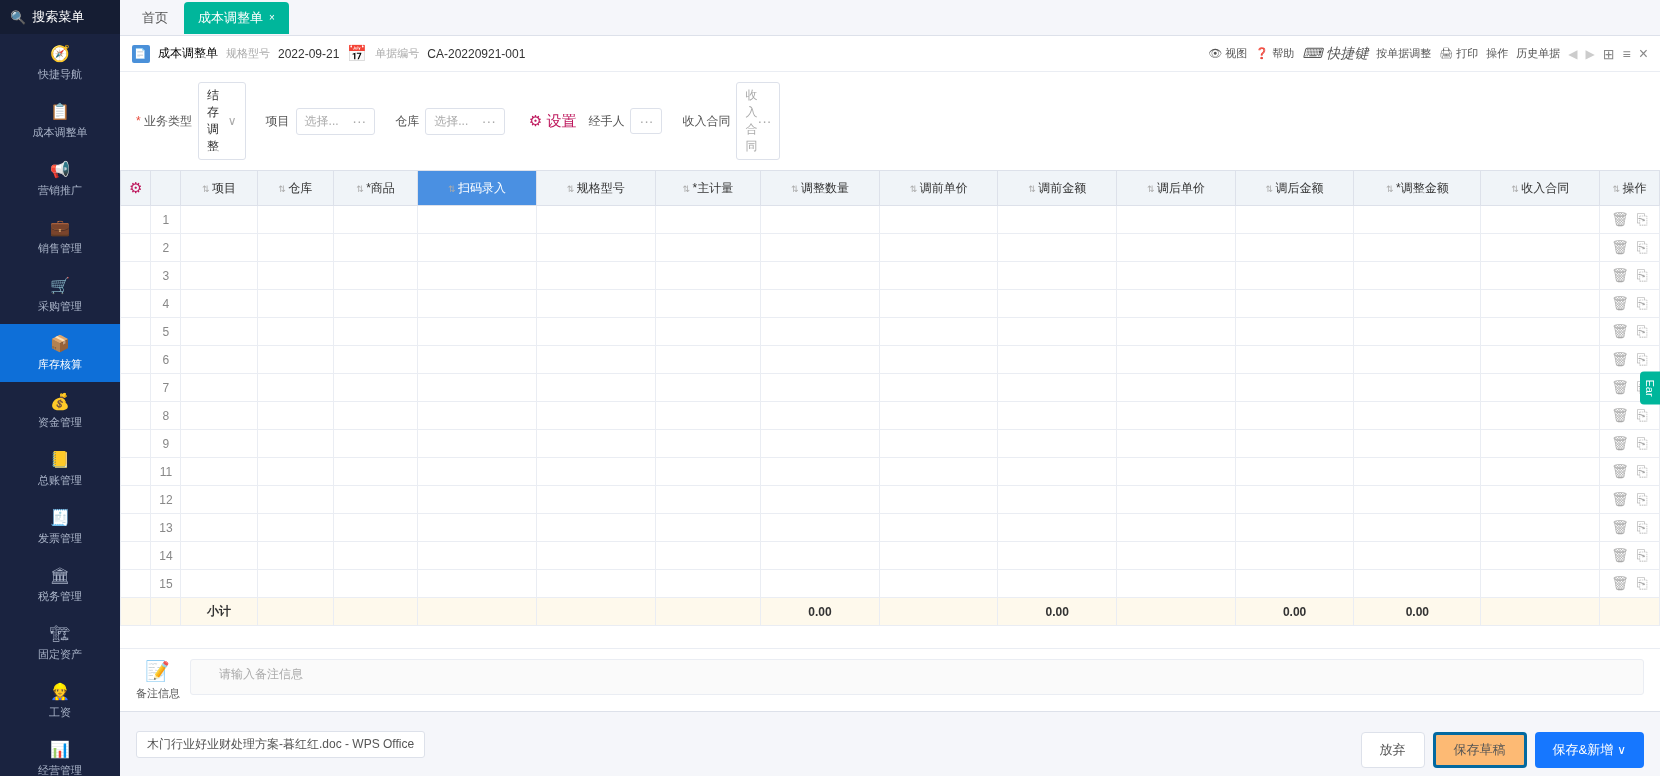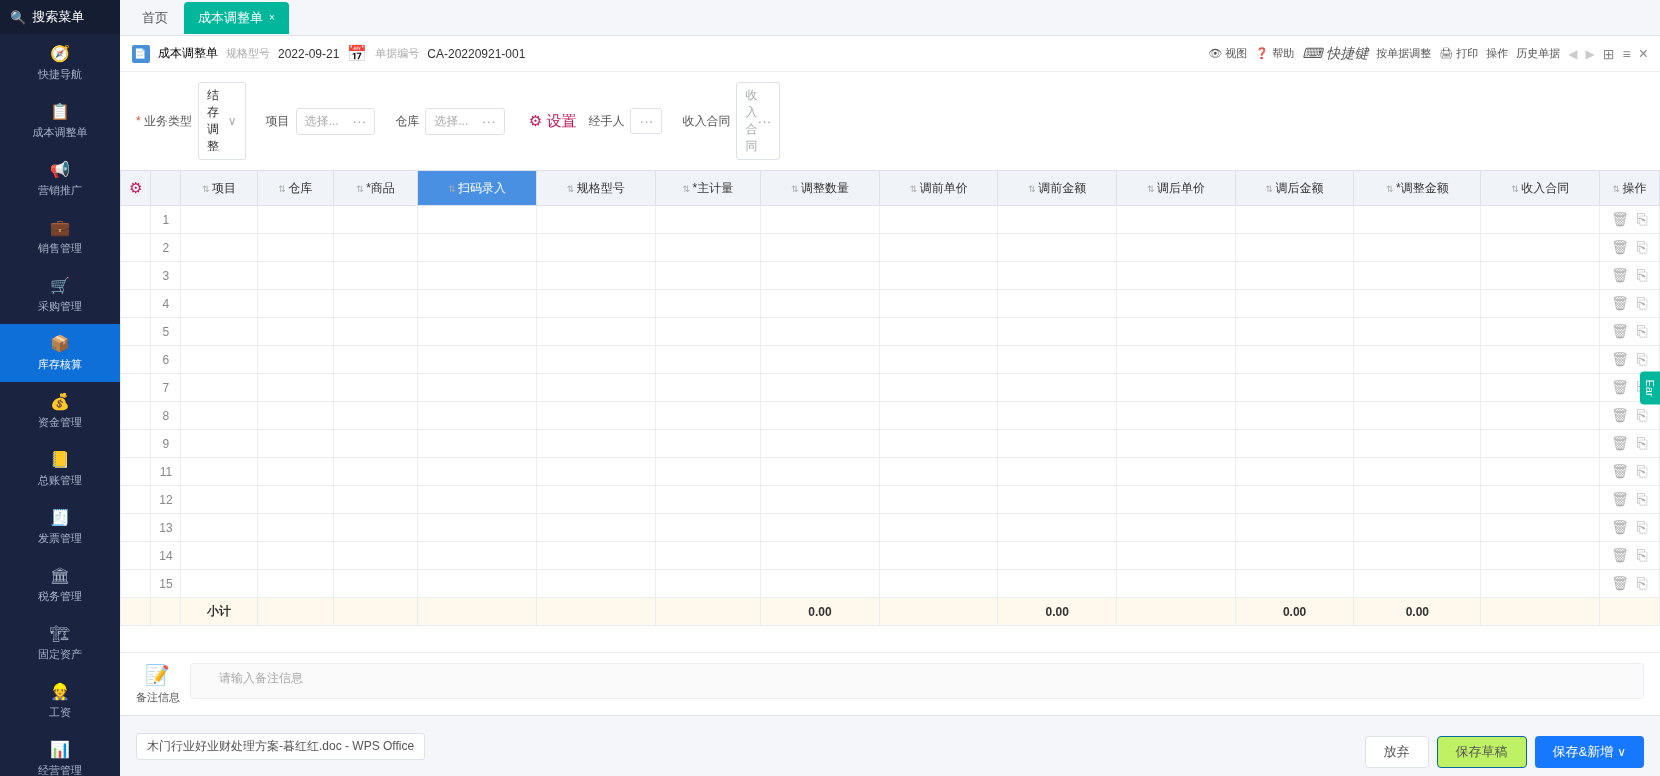--- a/index.html
+++ b/index.html
@@ -187,21 +187,21 @@
       border: 1px solid #dde1ea;
       border-radius: 3px;
       padding: 4px 10px;
       font-size: 12px;
       color: #555;
       cursor: pointer;
     }
     .bottom-btns { display: flex; gap: 8px; }
     .btn { padding: 6px 18px; border-radius: 4px; font-size: 13px; cursor: pointer; border: none; margin-top: 12px; }
     .btn-discard { background: #fff; border: 1px solid #dde1ea; color: #555; }
-    .btn-save { background: #bef264; border: 1px solid #0369a1; color: #555; }
+    .btn-save { background: #fdba74; border: 3px solid #0369a1; color: #555; }
     .btn-save-new { background: #1677ff; color: #fff; display: flex; align-items: center; gap: 4px; }
     .btn-save-new .arrow { font-size: 12px; }
 
     
     .right-edge-tab {
       position: absolute;
       right: 0;
       top: 50%;
       transform: translateY(-50%);
       background: #00b69b;

